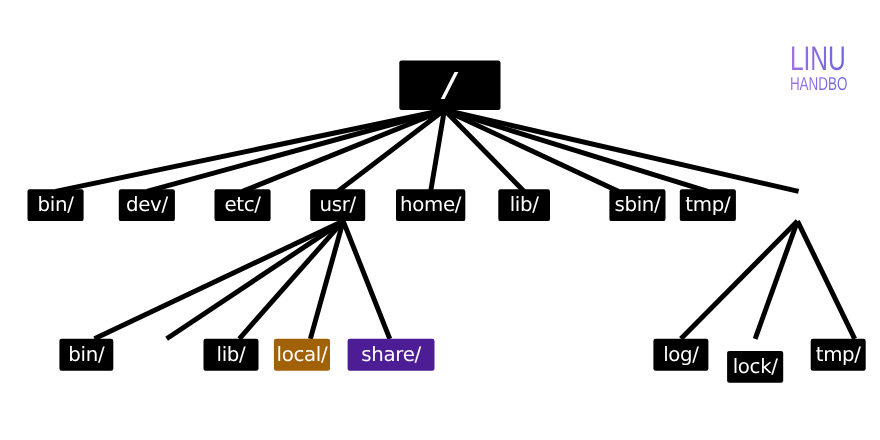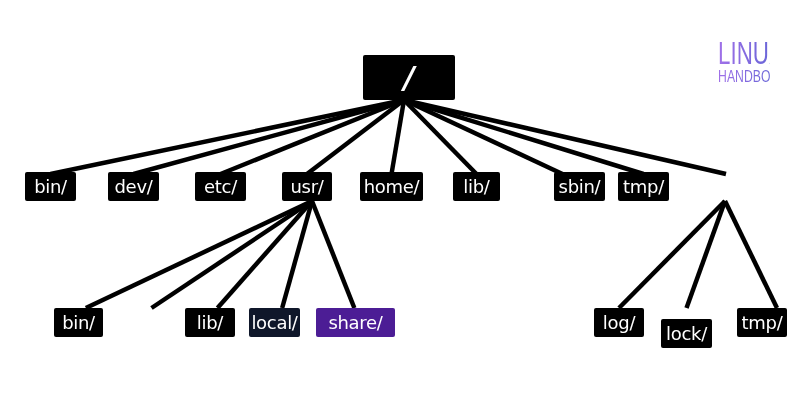--- a/index.html
+++ b/index.html
@@ -53,19 +53,19 @@
   <div class="node" id="n-l1-1" style="left: 108px; top: 172px; width: 51px; height: 29px; background: rgb(0, 0, 0); color: rgb(255, 255, 255);">dev/</div>
   <div class="node" id="n-l1-2" style="left: 195px; top: 172px; width: 51px; height: 29px; background: rgb(0, 0, 0); color: rgb(255, 255, 255);">etc/</div>
   <div class="node" id="n-l1-3" style="left: 282px; top: 172px; width: 50px; height: 29px; background: rgb(0, 0, 0); color: rgb(255, 255, 255);">usr/</div>
   <div class="node" id="n-l1-4" style="left: 360px; top: 172px; width: 63px; height: 29px; background: rgb(0, 0, 0); color: rgb(255, 255, 255);">home/</div>
   <div class="node" id="n-l1-5" style="left: 453px; top: 172px; width: 47px; height: 29px; background: rgb(0, 0, 0); color: rgb(255, 255, 255);">lib/</div>
   <div class="node" id="n-l1-6" style="left: 537px; top: 172px; width: 51px; height: 29px; background: rgb(0, 0, 0); color: rgb(255, 255, 255); margin-left: 17px;">sbin/</div>
   <div class="node" id="n-l1-7" style="left: 618px; top: 172px; width: 51px; height: 29px; background: rgb(0, 0, 0); color: rgb(255, 255, 255);">tmp/</div>
 
   <div class="node" id="n-usr-0" style="left: 54px; top: 308px; width: 49px; height: 29px; background: rgb(0, 0, 0); color: rgb(255, 255, 255);">bin/</div>
   <div class="node" id="n-usr-2" style="left: 185px; top: 308px; width: 50px; height: 29px; background: rgb(0, 0, 0); color: rgb(255, 255, 255);">lib/</div>
-  <div class="node" id="n-usr-3" style="left: 249px; top: 308px; width: 51px; height: 29px; background: #0f172a; color: rgb(255, 255, 255);">local/</div>
+  <div class="node" id="n-usr-3" style="left: 249px; top: 308px; width: 51px; height: 29px; background: #a16207; color: rgb(255, 255, 255);">local/</div>
   <div class="node" id="n-usr-4" style="left: 316px; top: 308px; width: 79px; height: 29px; background: #4c1d95; color: rgb(255, 255, 255);">share/</div>
 
   <div class="node" id="n-var-0" style="left: 594px; top: 308px; width: 50px; height: 29px; background: rgb(0, 0, 0); color: rgb(255, 255, 255);">log/</div>
   <div class="node" id="n-var-1" style="left: 661px; top: 308px; width: 51px; height: 29px; background: rgb(0, 0, 0); color: rgb(255, 255, 255); margin-top: 11px;">lock/</div>
   <div class="node" id="n-var-2" style="left: 737px; top: 308px; width: 50px; height: 29px; background: rgb(0, 0, 0); color: rgb(255, 255, 255);">tmp/</div>
 </div>
 
 </body></html>

